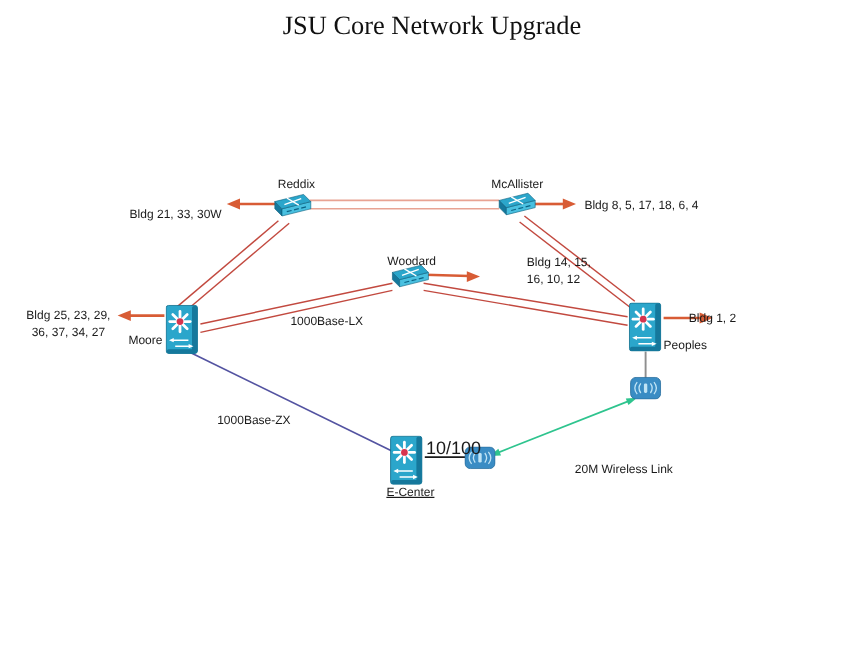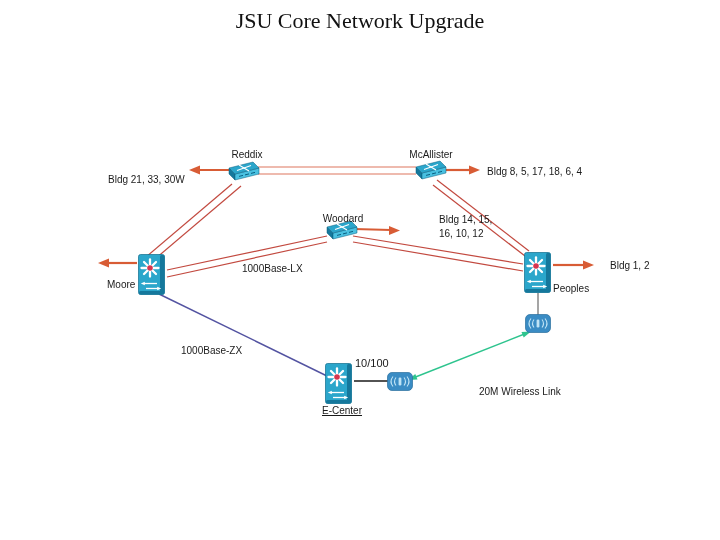--- a/index.html
+++ b/index.html
@@ -234,20 +234,24 @@
   <div class="lbl" style="left:107px;top:278px;">Moore</div>
   <div class="lbl" style="left:553px;top:282px;">Peoples</div>
   <div class="lbl" style="left:322px;top:404px;text-decoration:underline;">E-Center</div>
 
   <div class="lbl" style="left:108px;top:160px;margin-top:13px;">Bldg 21, 33, 30W</div>
   <div class="lbl" style="left:487px;top:165px;">Bldg 8, 5, 17, 18, 6, 4</div>
   <div class="lbl" style="left:410px;top:213px;margin-left:29px;">
     <div>Bldg 14, 15,</div>
     <div>16, 10, 12</div>
   </div>
-  <div class="lbl" style="left:610px;top:259px;">Bldg 1, 2</div>
+  <div class="lbl center" style="left:18px;top:257px;width:78px;">
+    <div>Bldg 25, 23, 29,</div>
+    <div>36, 37, 34, 27</div>
+  </div>
+  <div class="lbl" style="left:574px;top:259px;">Bldg 1, 2</div>
 
   <div class="lbl" style="left:242px;top:262px;">1000Base-LX</div>
   <div class="lbl" style="left:181px;top:344px;">1000Base-ZX</div>
-  <div class="lbl" style="left:355px;top:357px;font-size:11px;">10/100</div>
+  <div class="lbl" style="left:355px;top:367px;font-size:15px;">10/100</div>
   <div class="lbl" style="left:479px;top:365px;margin-top:20px;">20M Wireless Link</div>
 
 </div>
 
 </body></html>

